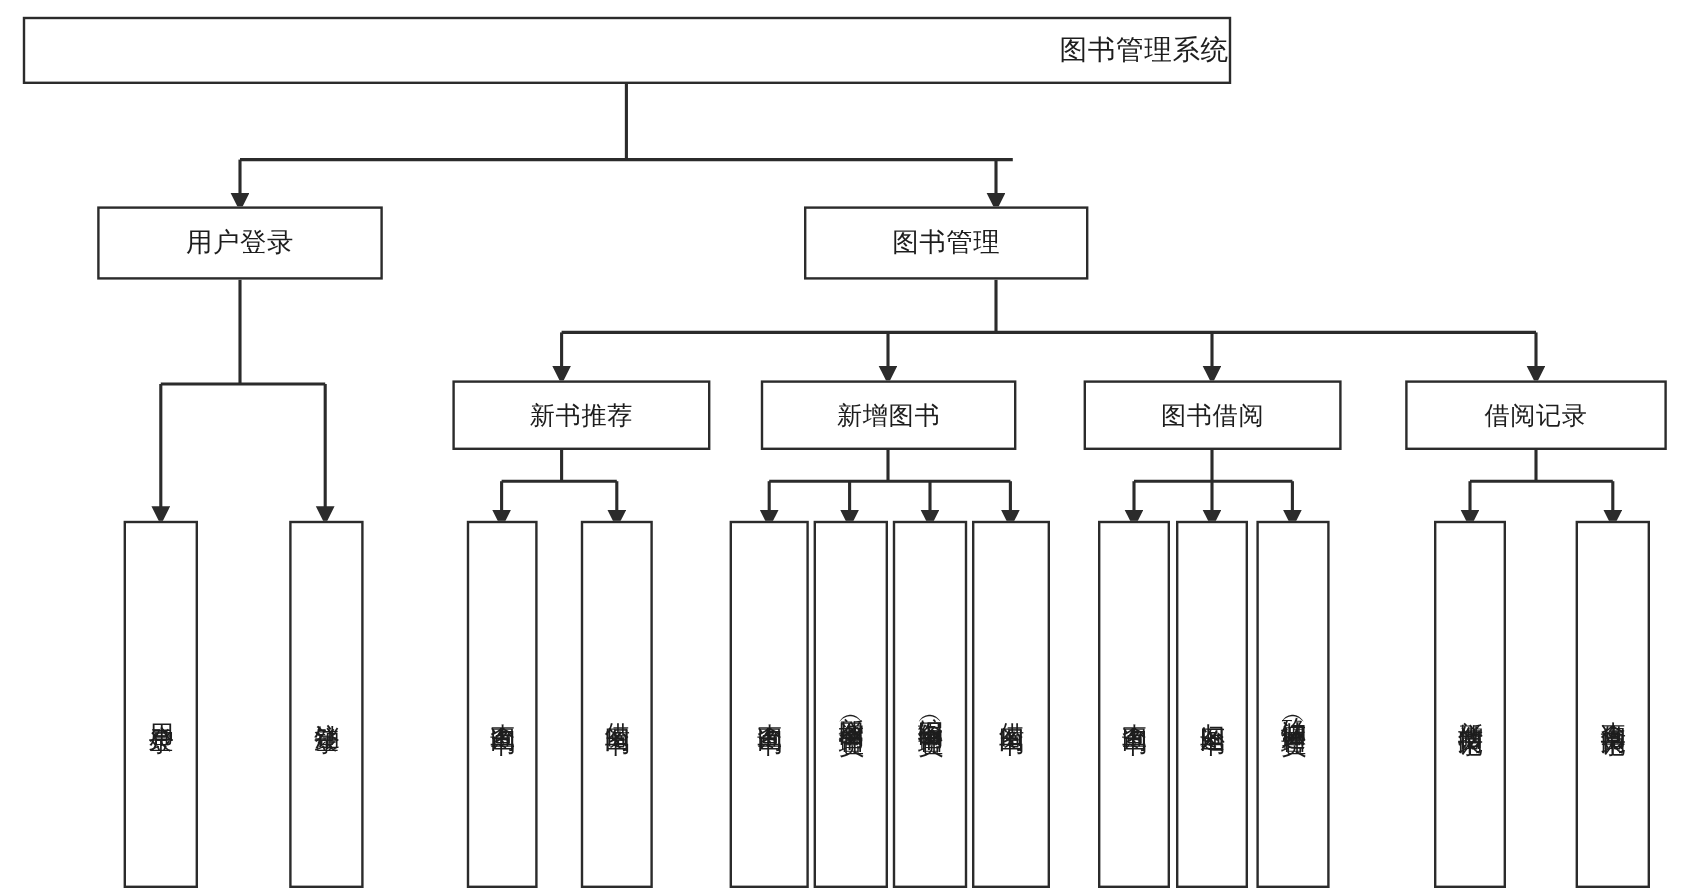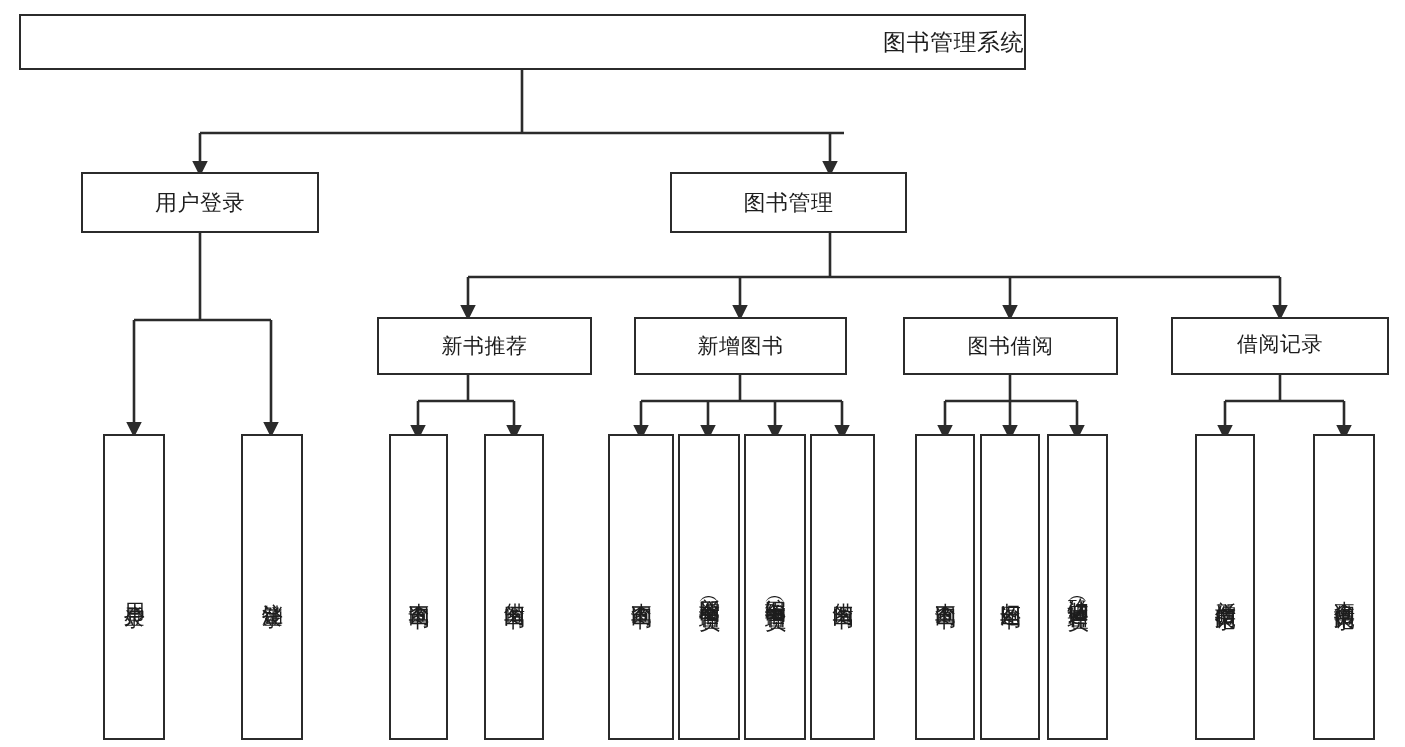--- a/index.html
+++ b/index.html
@@ -149,21 +149,21 @@
   </div>
 
   <div class="node lvl3" style="left:634px; top:317px; width:213px; height:58px;">
     <span class="label">新增图书</span>
   </div>
 
   <div class="node lvl3" style="left:903px; top:317px; width:215px; height:58px;">
     <span class="label">图书借阅</span>
   </div>
 
-  <div class="node lvl3" style="left:1171px; top:317px; width:218px; height:58px;font-family:Liberation Mono, monospace;">
+  <div class="node lvl3" style="left:1171px; top:317px; width:218px; height:58px;">
     <span class="label">借阅记录</span>
   </div>
 
   <div class="node leaf" style="left:103px; top:434px; width:62px; height:306px;">
     <span class="vlabel">用户登录</span>
   </div>
 
   <div class="node leaf" style="left:241px; top:434px; width:62px; height:306px;">
     <span class="vlabel">注销登录</span>
   </div>

